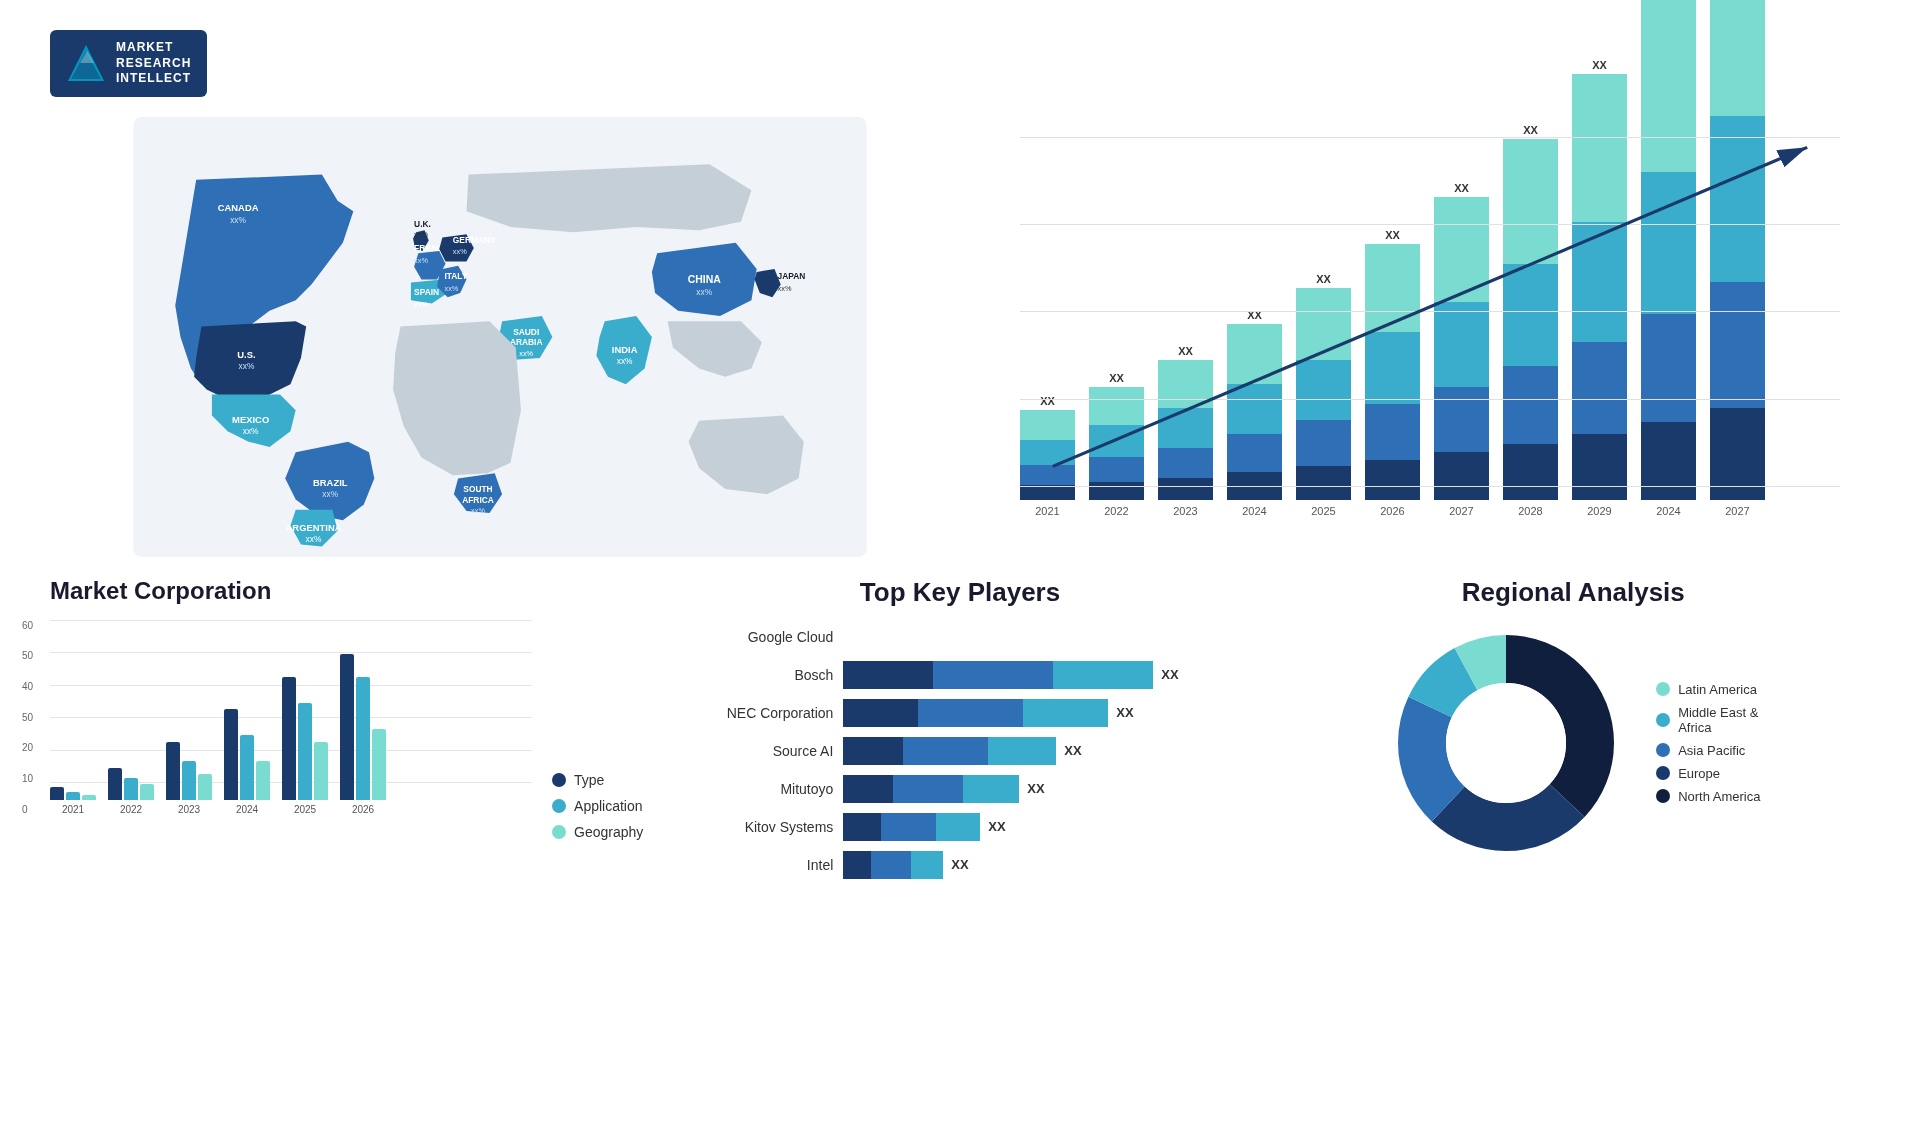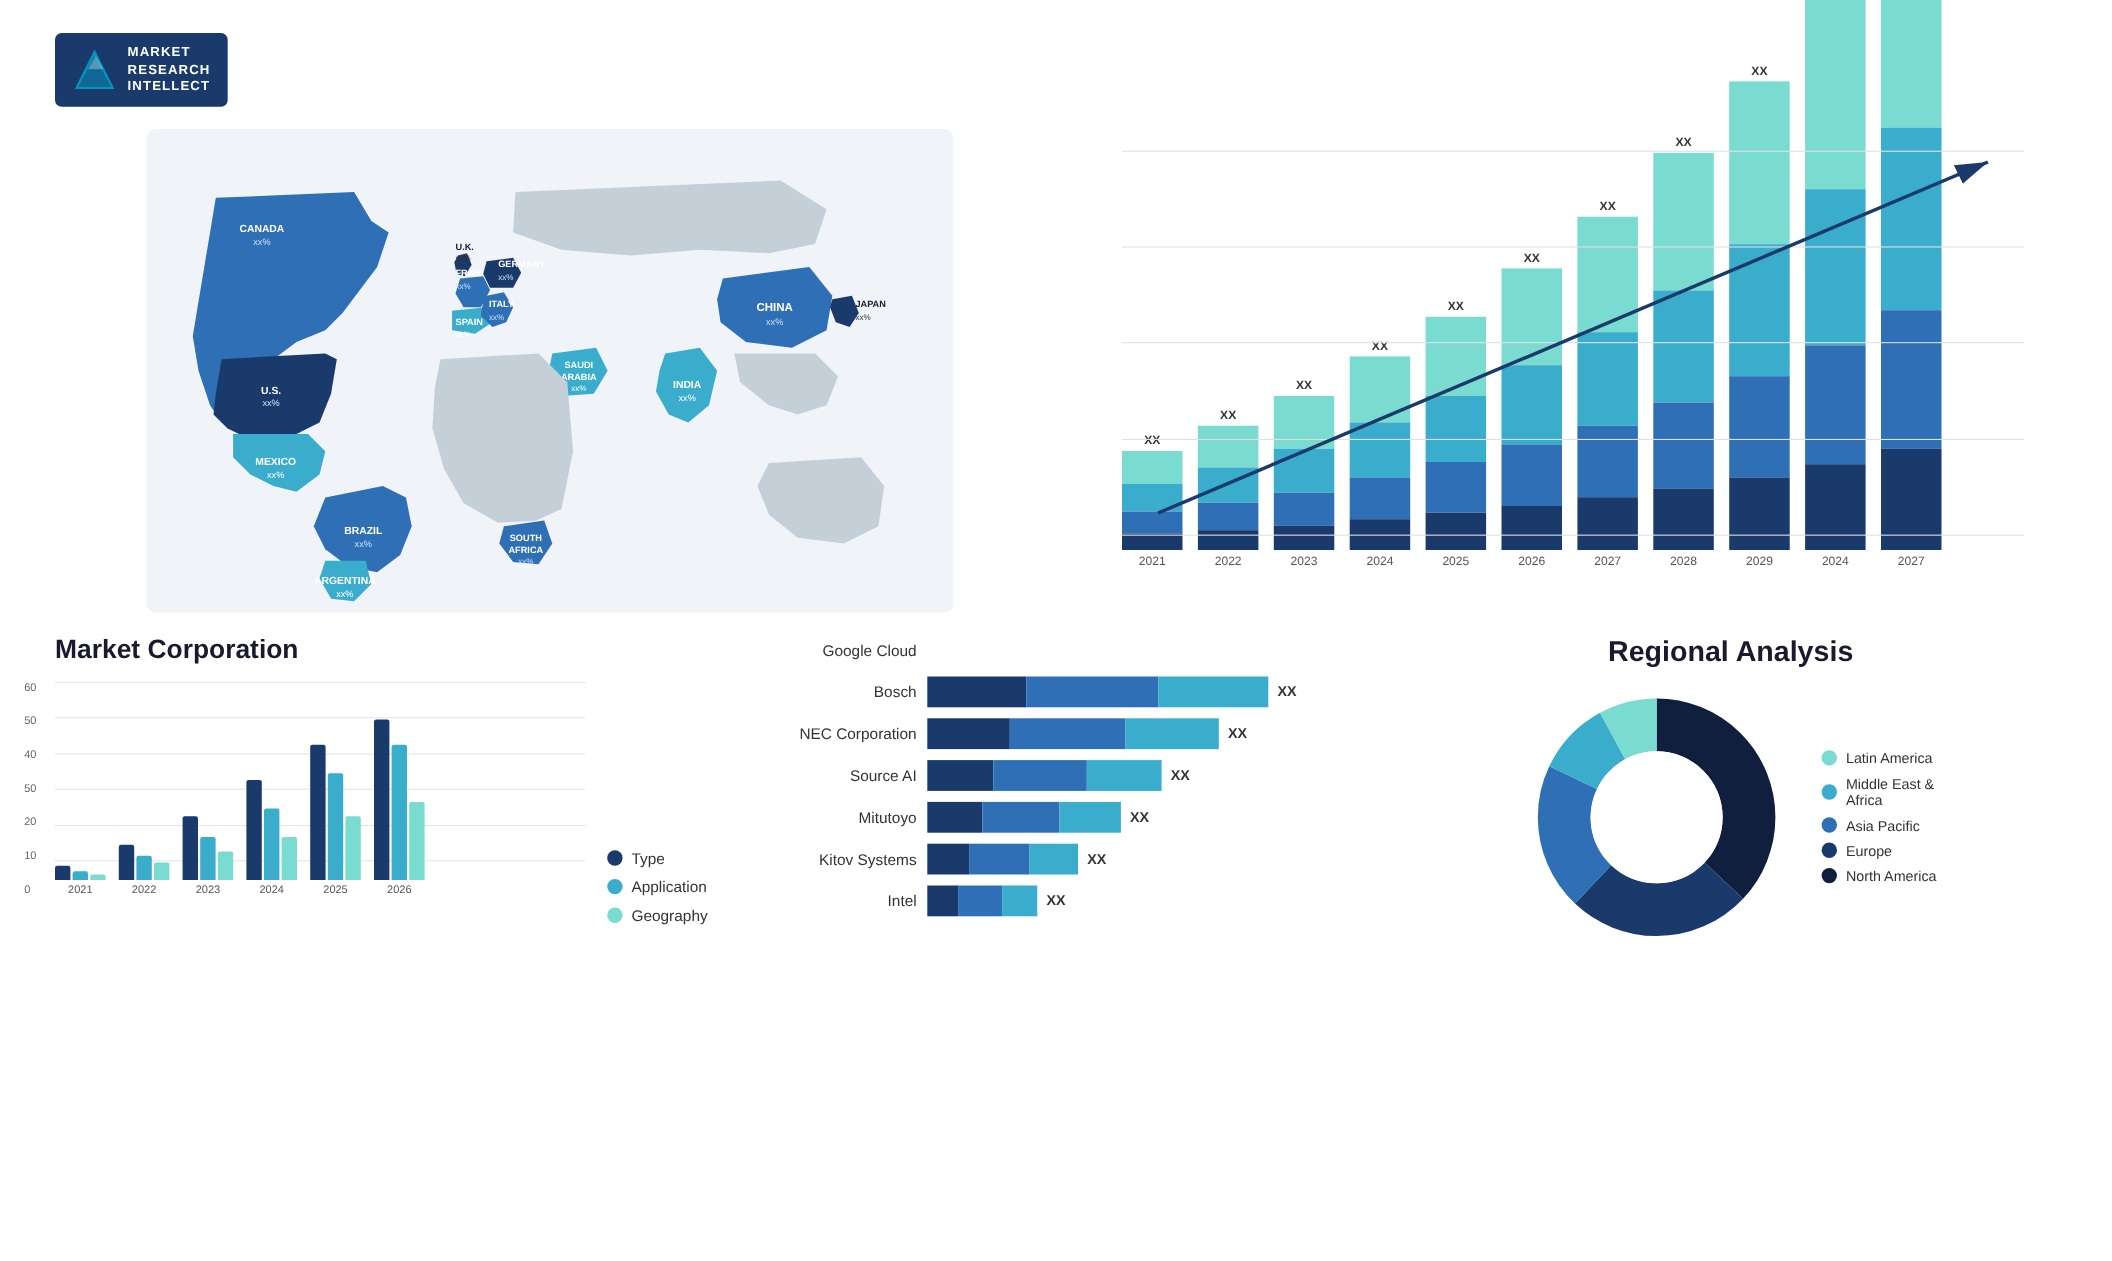--- a/index.html
+++ b/index.html
@@ -489,20 +489,21 @@
           </div>
           <div class="legend-item">
             <div class="legend-dot" style="background:#7adcd0;"></div>
             <span>Geography</span>
           </div>
         </div>
       </div>
     </div>
 
     <div>
+      <h2 class="section-title">Top Key Players</h2>
       <div class="players-section">
 
         <div class="player-row">
           <span class="player-name">Google Cloud</span>
           <div class="player-bar-container">
             <div style="display:flex;height:28px;width:0;"></div>
           </div>
         </div>
 
         <div class="player-row">

